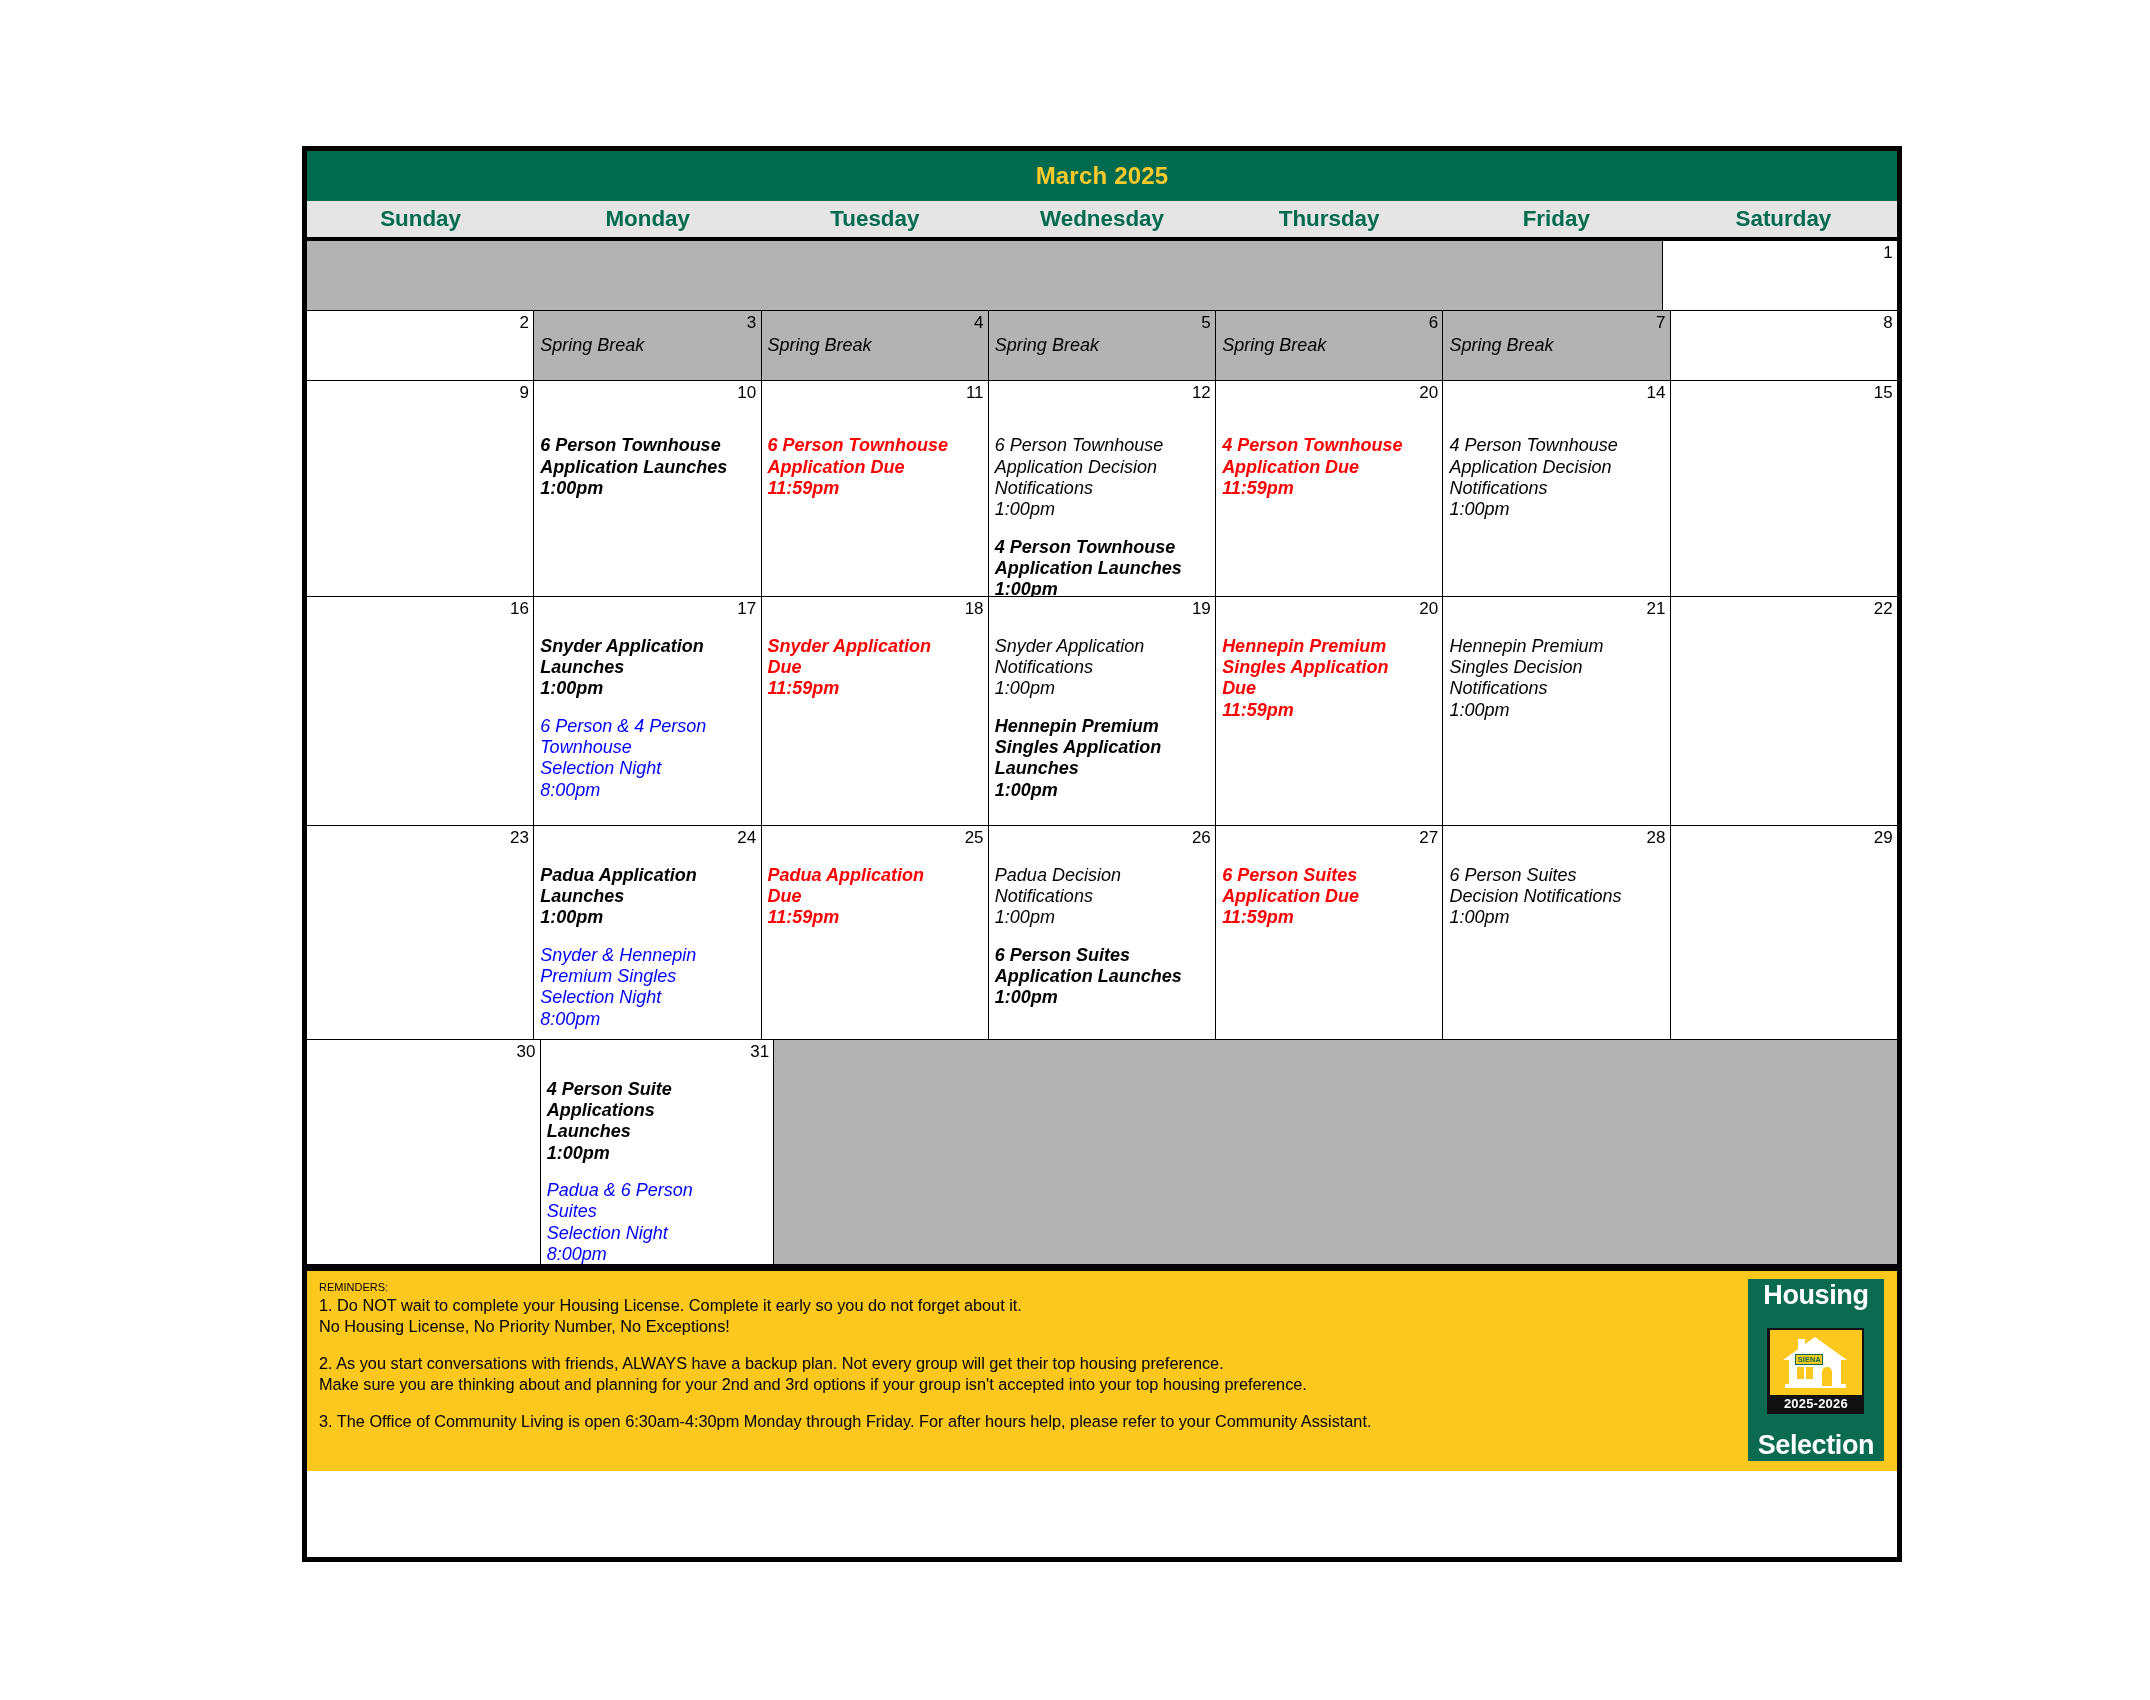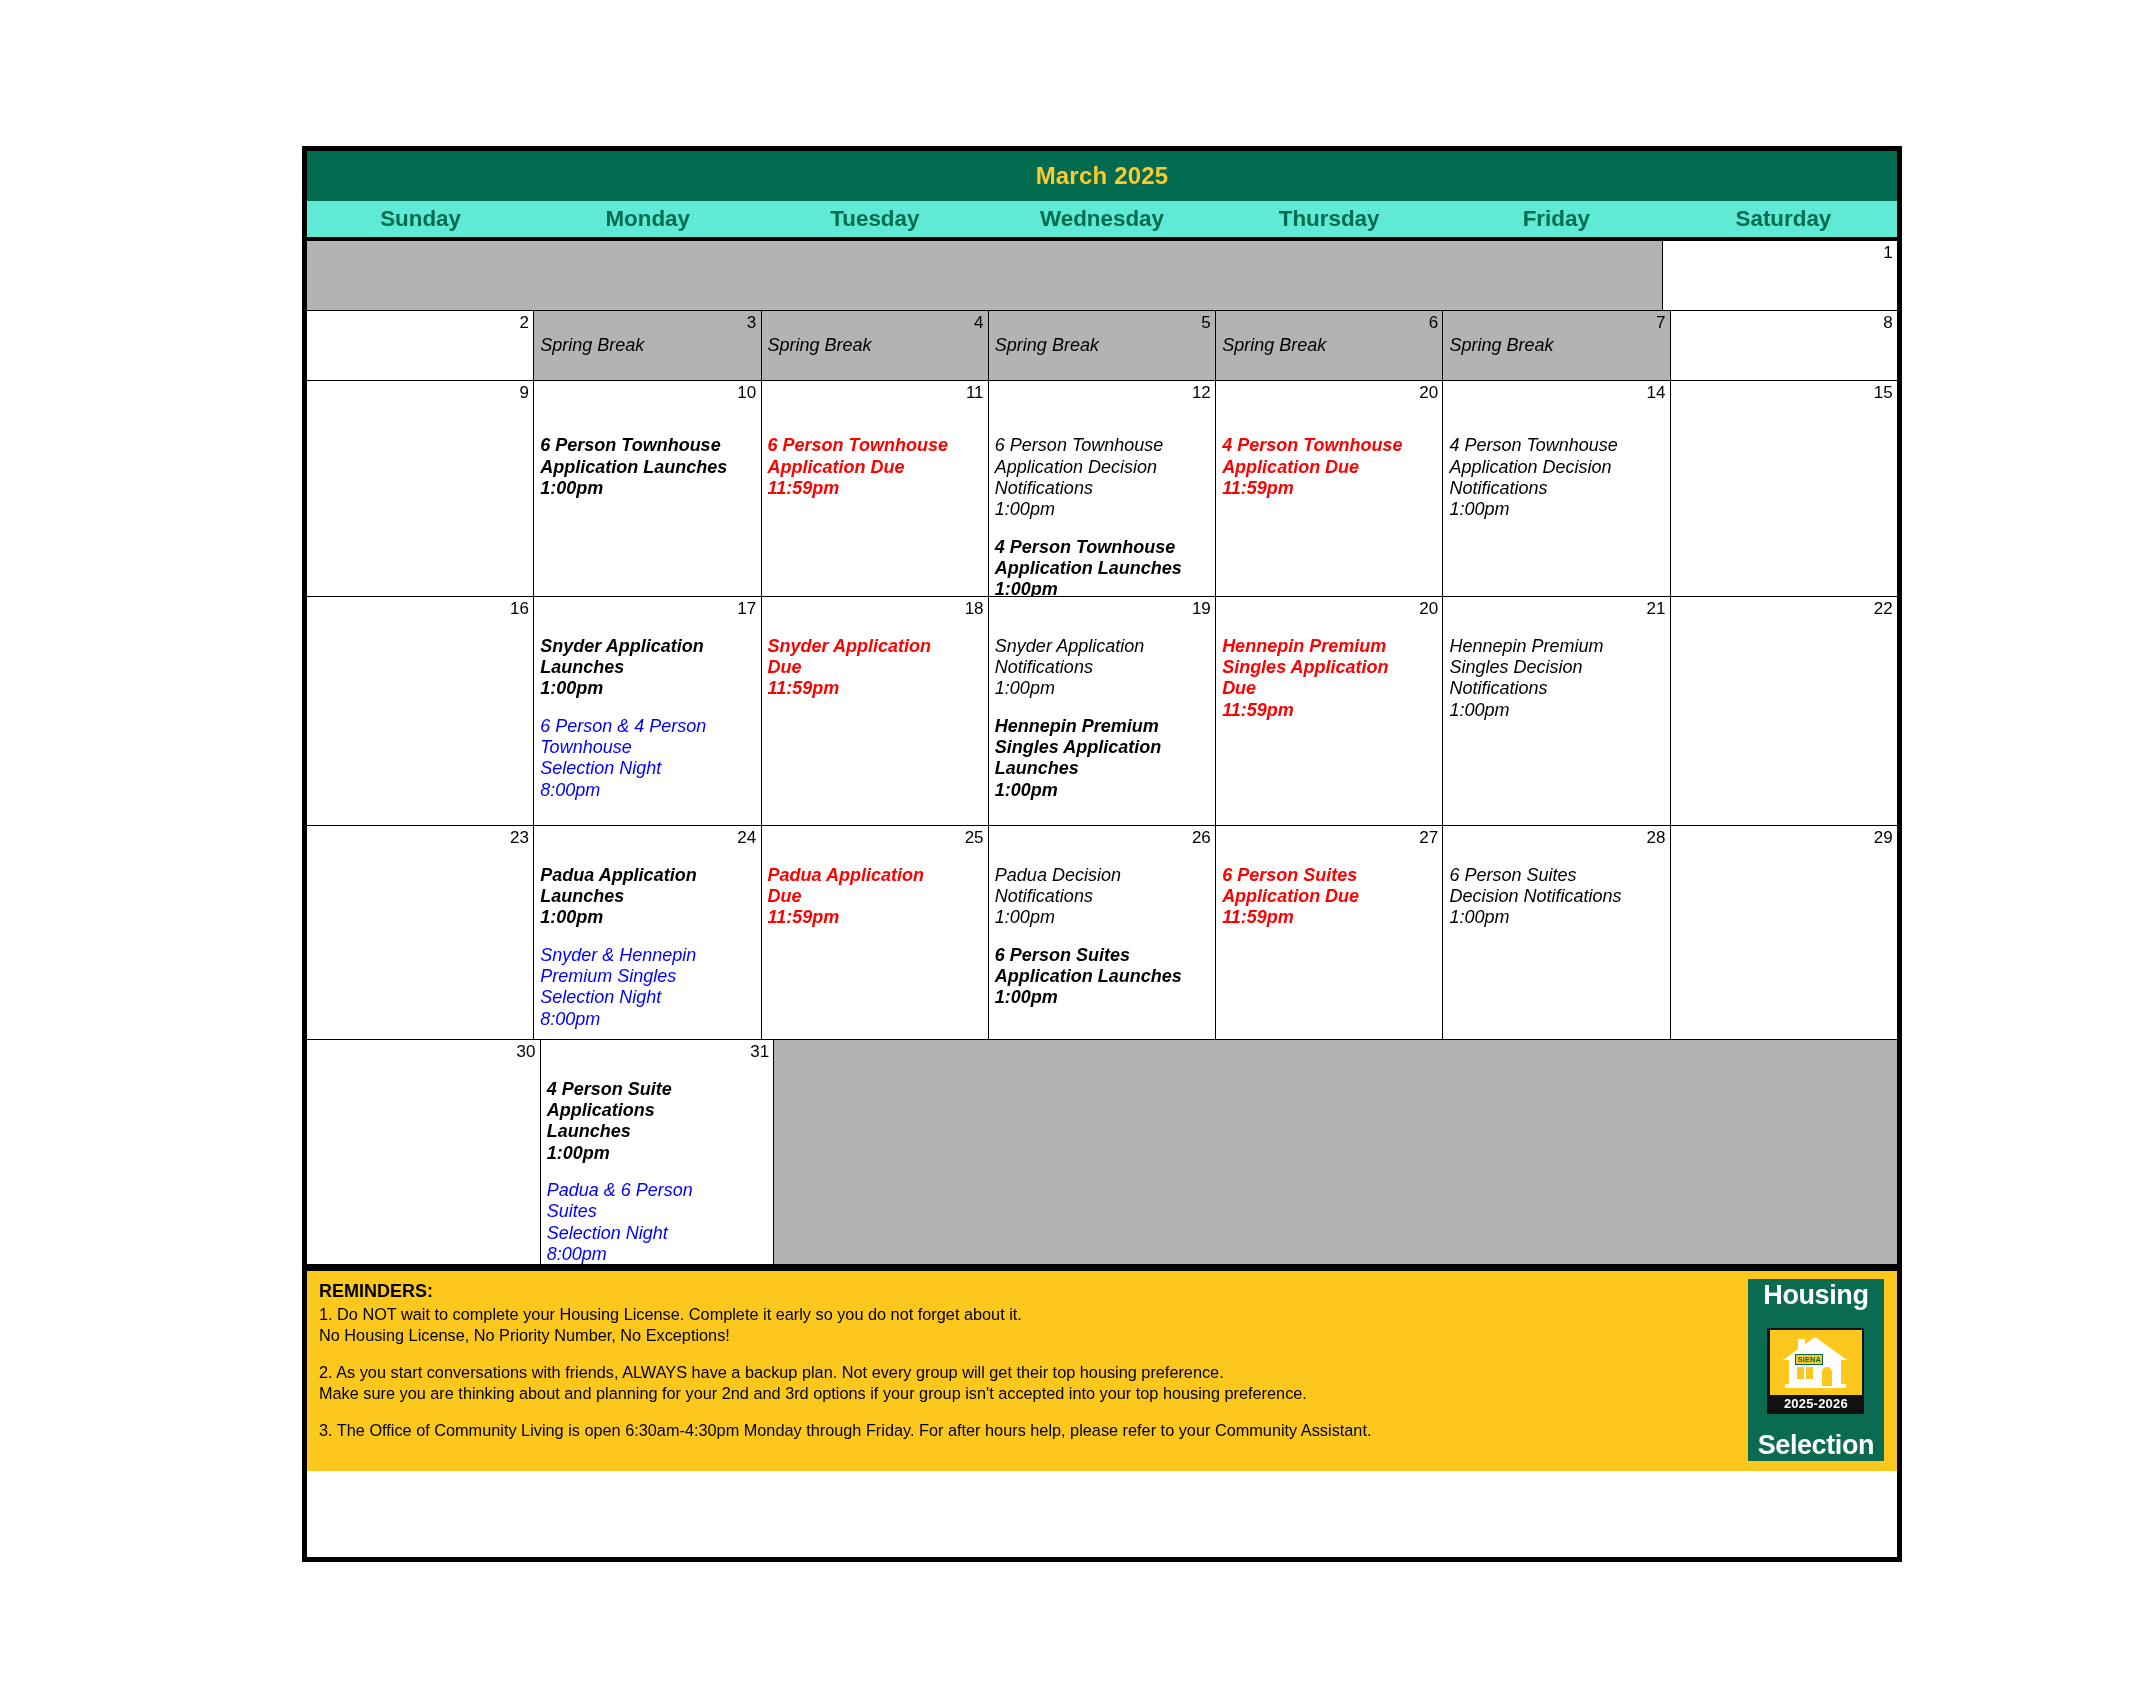--- a/index.html
+++ b/index.html
@@ -35,21 +35,21 @@
   }
   .month-title {
     color: #fdc92b;
     font-size: 24px;
     font-weight: bold;
     letter-spacing: 0.2px;
   }
 
   .dow-row {
     display: flex;
-    background: #5eead4;
+    background: #e5e5e5;
     height: 36px;
   }
   .dow-cell {
     flex: 1 1 0;
     display: flex;
     align-items: center;
     justify-content: center;
     color: #006b4f;
     font-size: 22.4px;
     font-weight: bold;
@@ -122,22 +122,22 @@
     display: flex;
     height: 204px;
     box-sizing: border-box;
   }
   .reminders {
     flex: 1 1 auto;
     padding: 10.3px 8.6px 4.3px 12px;
     box-sizing: border-box;
   }
   .rem-head {
-    font-size: 18px;
-    font-weight: bold;
+    font-size: 11px;
+    font-weight: normal;
     color: #000000;
     margin-bottom: 1.7px;
   }
   .rem-line {
     font-size: 16.3px;
     color: #000000;
     line-height: 1.26;
   }
   .rem-blank { height: 17px; }
 

